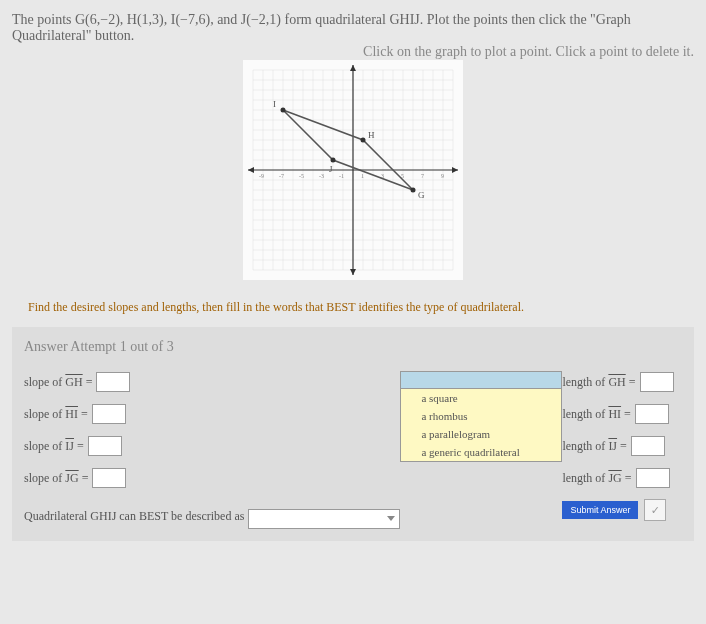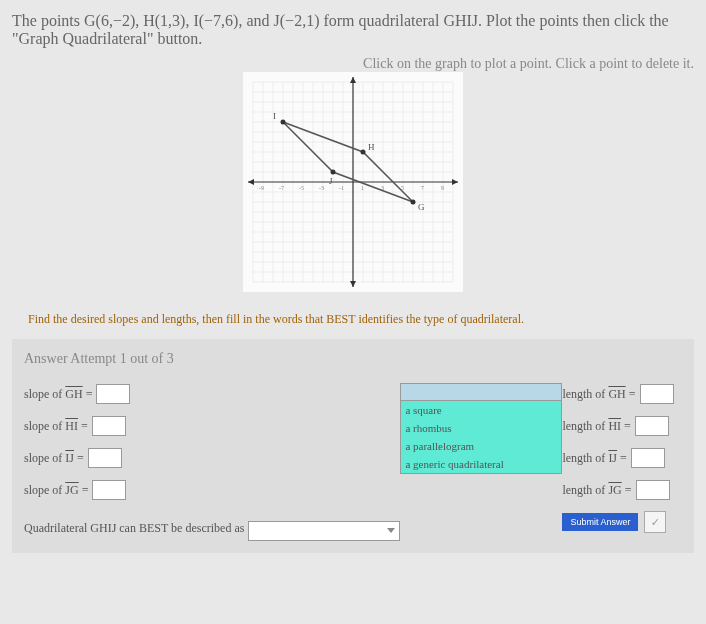--- a/index.html
+++ b/index.html
@@ -1,29 +1,29 @@
 <!DOCTYPE html>
 <html><head>
 <meta charset="utf-8">
 <style>
 body{margin:0;padding:12px;font-family:Georgia,serif;background:#e8e8e8;color:#555;width:706px;box-sizing:border-box}
-.problem-text{font-size:16px;color:#666;margin-bottom:8px}
+.problem-text{font-size:14px;color:#666;}
 .instruction{text-align:right;font-size:14px;color:#888;margin-bottom:0}
 .graph-container{display:flex;justify-content:center;margin-bottom:20px}
 .graph-svg{background:#fff}
 .sub-instruction{font-size:12px;color:#a16207;margin:16px 16px 12px}
 .answer-section{background:#ddd;padding:12px}
 .answer-label{font-size:14px;color:#888;margin-bottom:16px}
 .answer-grid{display:flex;align-items:flex-start}
 .col{display:flex;flex-direction:column;gap:10px;font-size:12px}
 .col .row{display:flex;align-items:center;gap:4px;height:22px}
 .input-box{width:32px;height:18px;border:1px solid #999;background:#fff;display:inline-block}
 .dropdown-box{width:160px;border:1px solid #999;background:#fff}
 .dropdown-header{height:16px;background:#b8d8e8;border-bottom:1px solid #999}
-.dropdown-item{padding:3px 4px;font-size:11px;color:#555;background:#5eead4;cursor:pointer}
+.dropdown-item{padding:3px 20px;font-size:11px;color:#555;background:#fef9c3;cursor:pointer}
 .desc-row{display:flex;align-items:flex-start;gap:4px;margin-top:10px;font-size:12px}
 .desc-select{width:150px;height:18px;border:1px solid #999;background:#fff;display:inline-block;position:relative}
 .desc-select::after{content:"";position:absolute;right:4px;top:6px;border-left:4px solid transparent;border-right:4px solid transparent;border-top:5px solid #888}
 .submit-btn{background:#2a5fcf;color:#fff;font-size:9px;padding:4px 8px;border:none;cursor:pointer}
 .check-box{width:20px;height:20px;border:1px solid #aaa;background:#f5f5f5;display:inline-flex;align-items:center;justify-content:center;color:#999;font-size:11px}
 .overline{text-decoration:overline}
 .right-actions{display:flex;align-items:center;gap:6px;margin-top:auto}
 </style>
 </head>
 <body>

